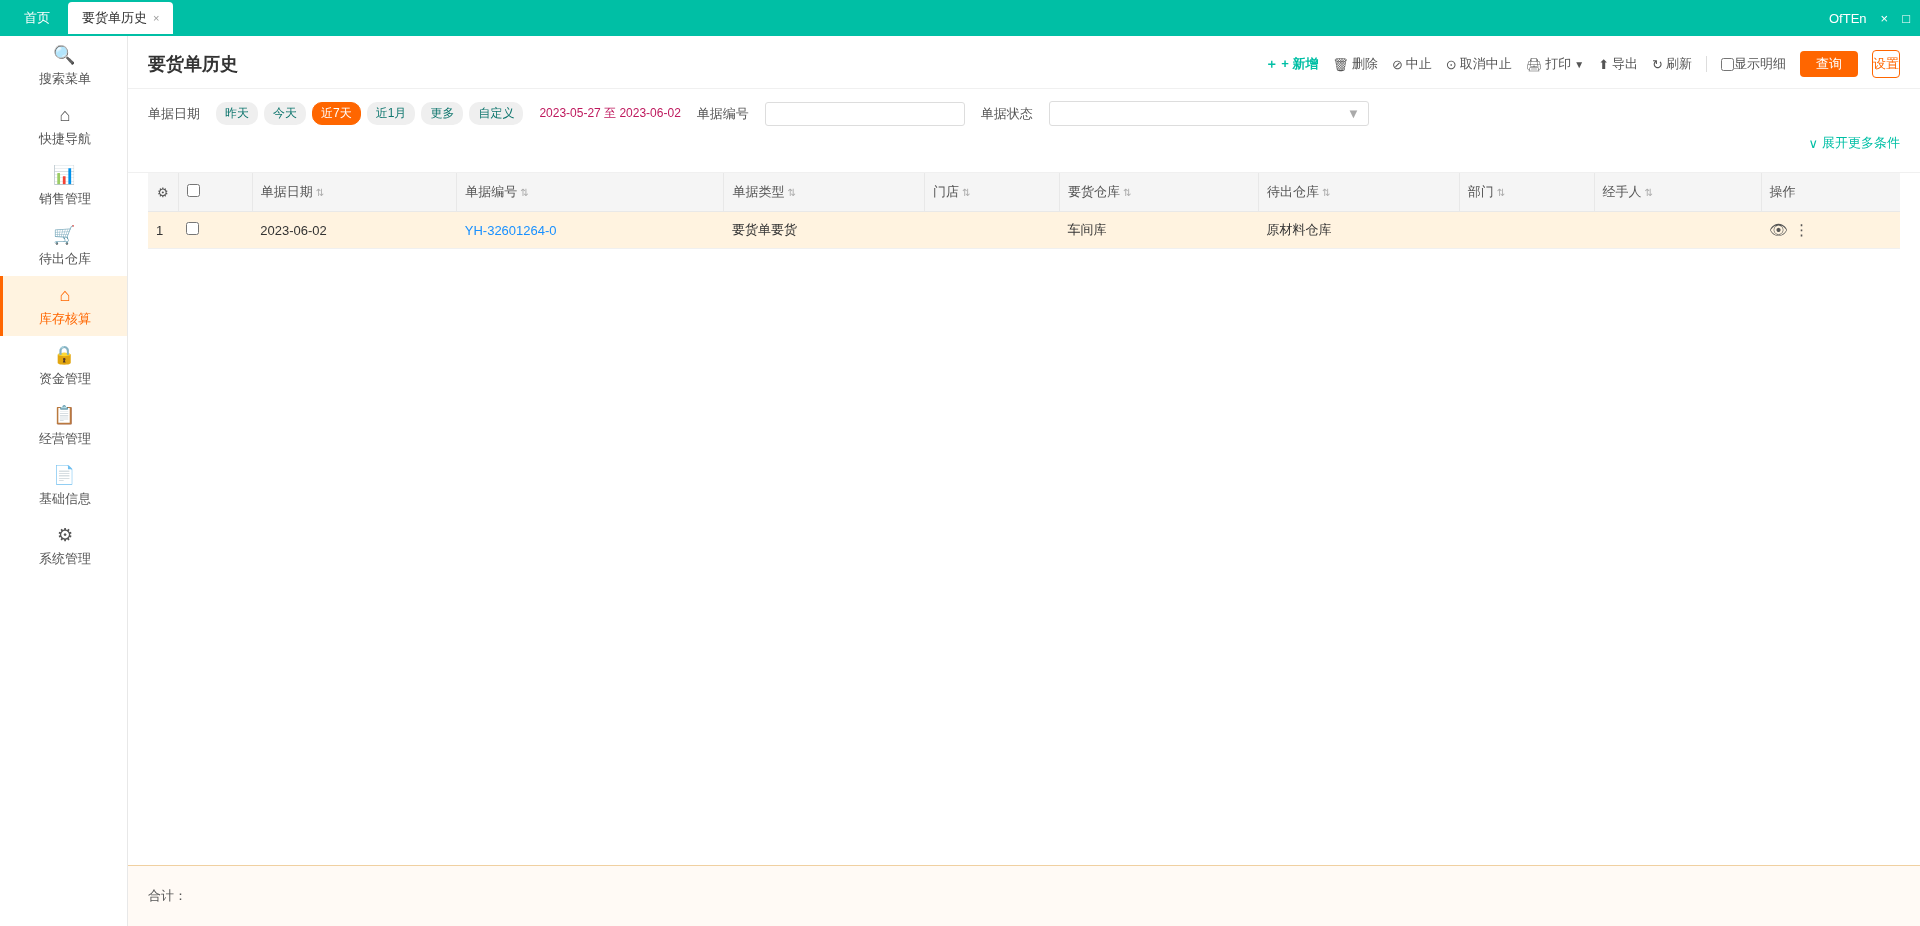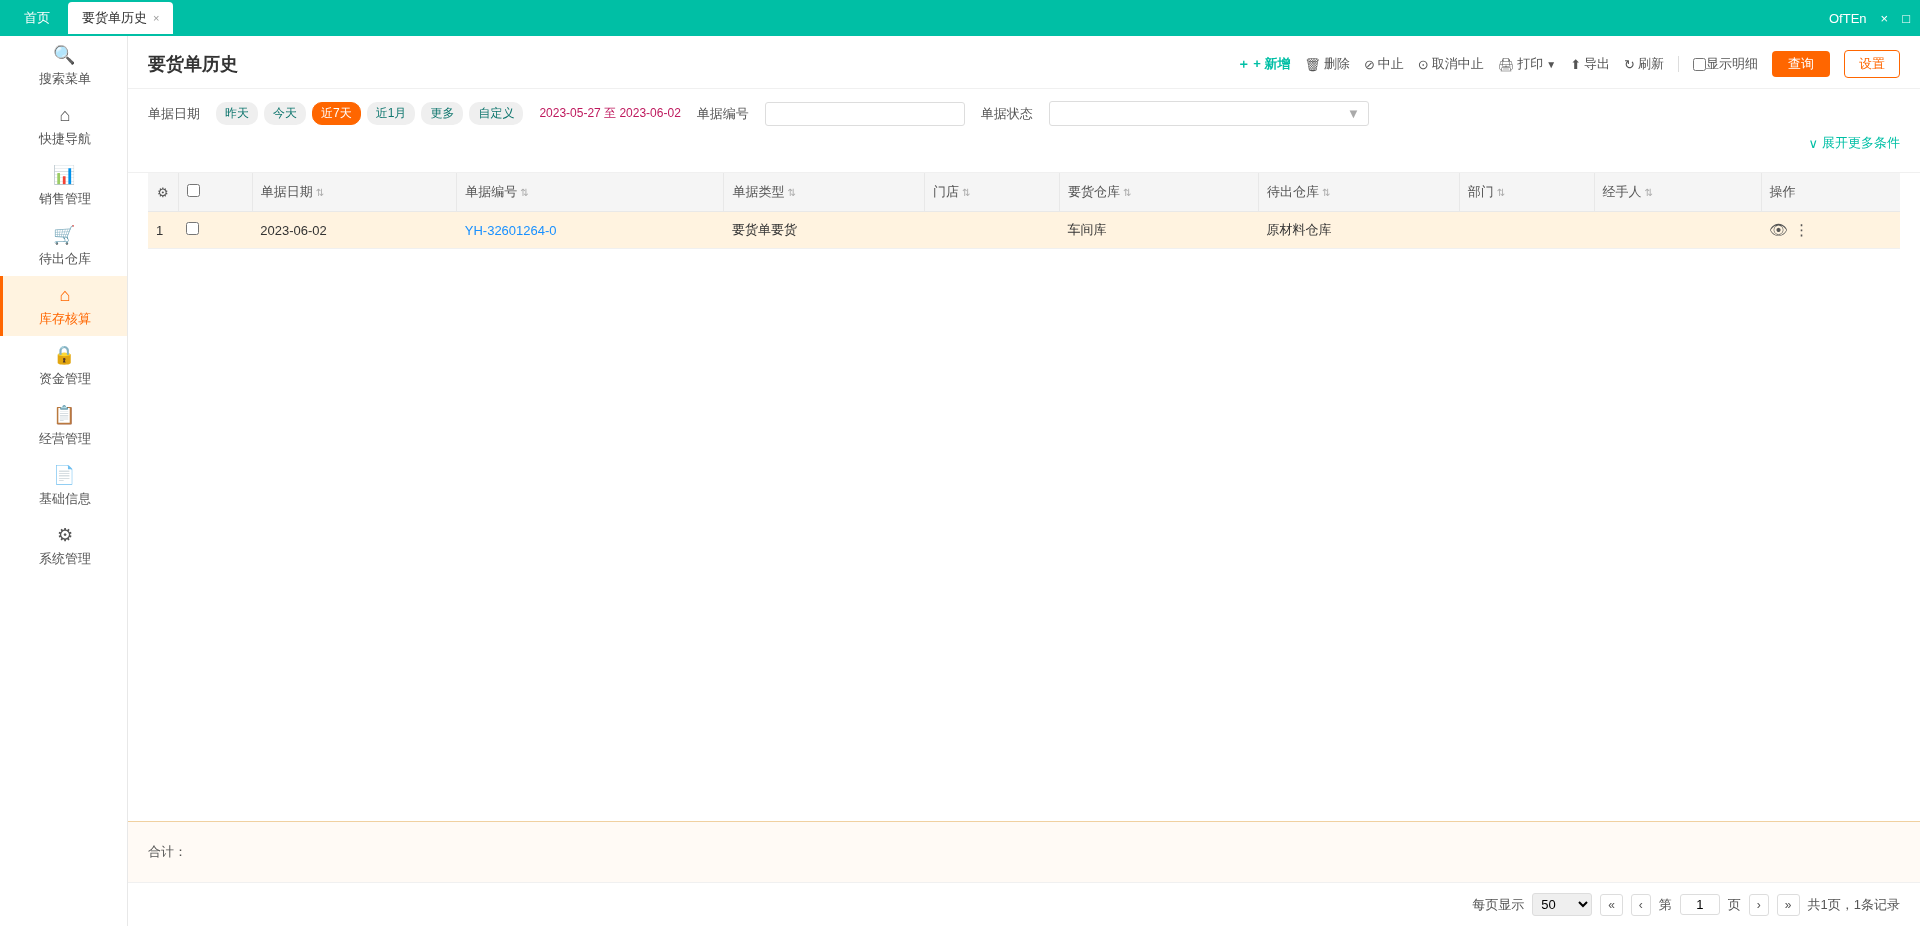--- a/index.html
+++ b/index.html
@@ -124,21 +124,21 @@
       border: none;
       border-radius: 4px;
       padding: 4px 16px;
       cursor: pointer;
     }
     .toolbar-btn.setting-btn {
       background: #fff;
       color: #ff6600;
       border: 1px solid #ff6600;
       border-radius: 4px;
-      padding: 4px 14px;
+      padding: 4px 0;
       cursor: pointer;
     }
     .toolbar-separator { width: 1px; height: 16px; background: #ddd; }
     .show-detail-label { display: flex; align-items: center; color: #555; font-size: 12px; cursor: pointer; }
 
     
     .filter-bar {
       padding: 12px 20px;
       border-bottom: 1px solid #f0f0f0;
       flex-shrink: 0;
@@ -494,30 +494,14 @@
     </td>
   </tr>
           </tbody>
       </table>
     </div>
 
     <div class="table-footer">
       <span>合计：</span>
     </div>
 
-    <div class="pagination-bar">
-      <span class="pagination-label">每页显示</span>
-      <select class="page-size-select">
-        <option>50</option>
-        <option>100</option>
-        <option>200</option>
-      </select>
-      <button class="page-btn">«</button>
-      <button class="page-btn">‹</button>
-      <span class="pagination-label">第</span>
-      <input class="page-input" type="text" value="1" style="">
-      <span class="pagination-label">页</span>
-      <button class="page-btn">›</button>
-      <button class="page-btn">»</button>
-      <span class="pagination-info">共1页，1条记录</span>
-    </div>
   </div>
 </div>
 
 </body></html>

